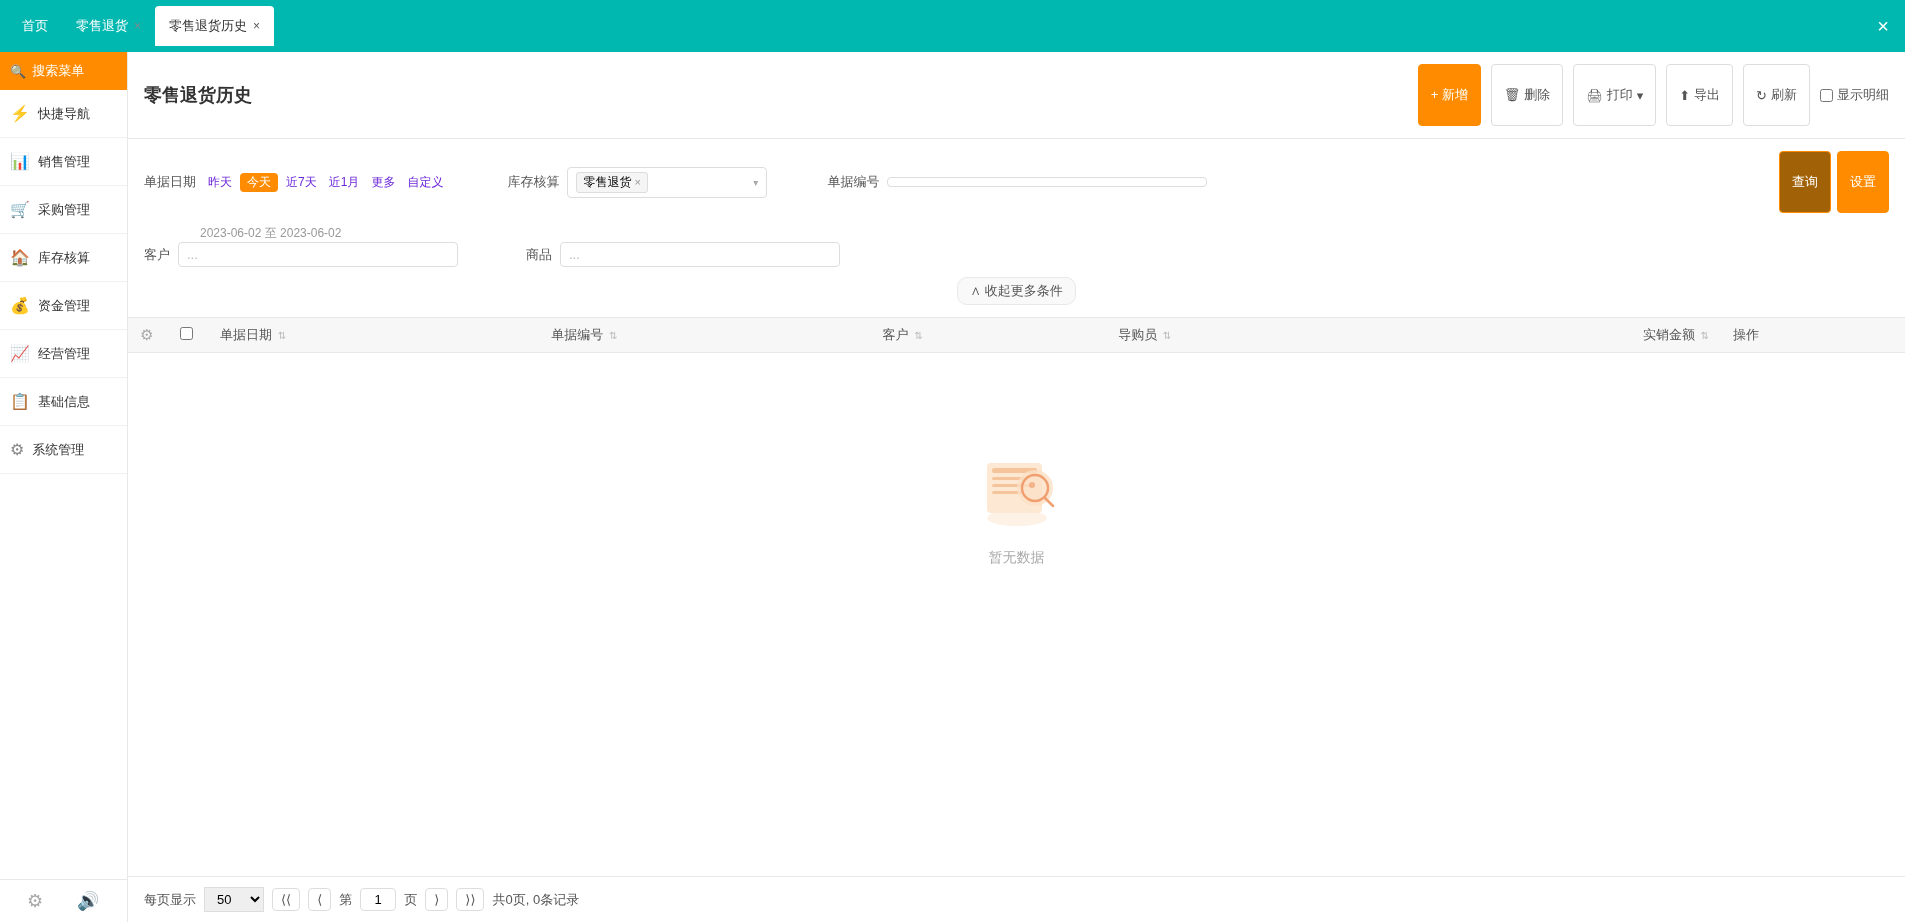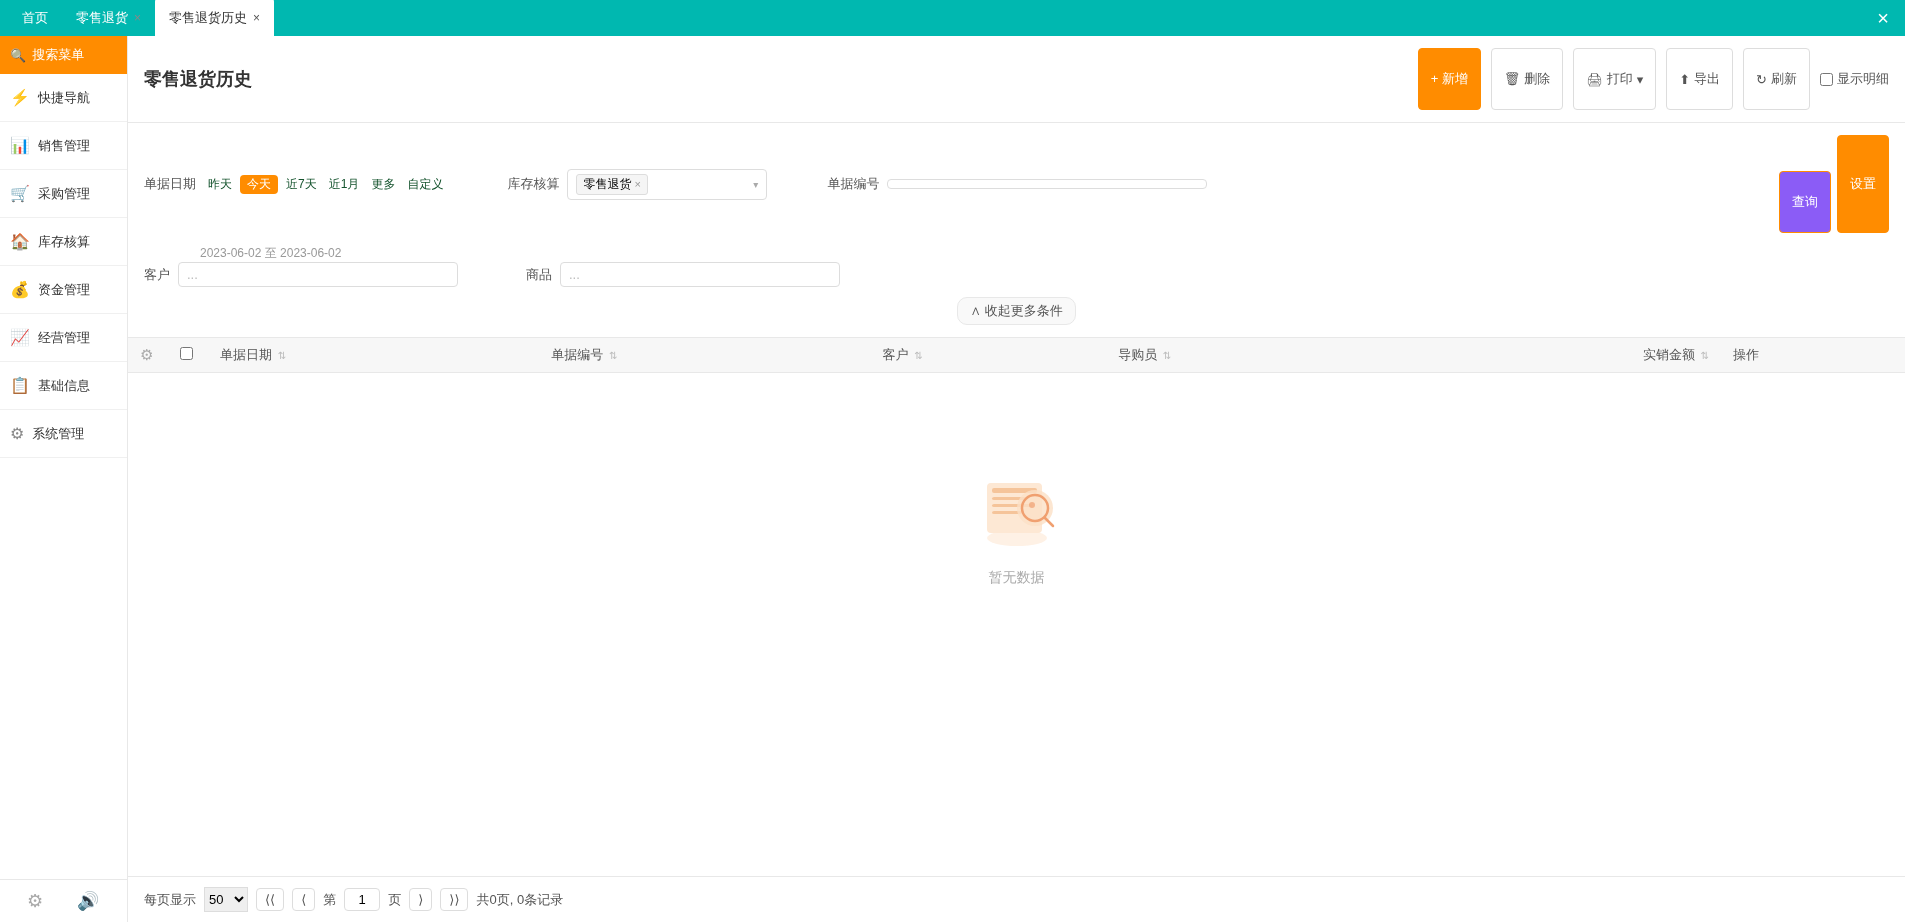--- a/index.html
+++ b/index.html
@@ -1,20 +1,20 @@
 <!DOCTYPE html>
 <html><head>
   <meta charset="utf-8">
   <style>
     * { box-sizing: border-box; margin: 0; padding: 0; font-family: 'Microsoft YaHei', Arial, sans-serif; }
     body { display: flex; flex-direction: column; height: 922px; width: 1905px; overflow: hidden; background: #f5f5f5; }
 
     
     .top-bar {
-      display: flex; align-items: center; background: #00b8b0; height: 36px; padding: 0 8px; flex-shrink: 0;
+      display: flex; align-items: center; background: #00b8b0; height: 52px; padding: 0 8px; flex-shrink: 0;
     }
     .top-bar-tab {
       display: flex; align-items: center; padding: 0 14px; height: 40px; cursor: pointer; color: #fff; font-size: 13px; position: relative;
     }
     .top-bar-tab.active { background: #fff; color: #333; border-radius: 4px 4px 0 0; }
     .top-bar-tab .close-tab { margin-left: 6px; font-size: 12px; color: #888; cursor: pointer; }
     .top-bar-tab.active .close-tab { color: #555; }
     .top-bar-home { color: #fff; font-size: 13px; padding: 0 14px; cursor: pointer; }
     .top-bar-right { margin-left: auto; display: flex; align-items: center; gap: 10px; }
     .top-bar-close { color: #fff; font-size: 20px; cursor: pointer; padding: 0 8px; }
@@ -45,33 +45,33 @@
     .page-header {
       background: #fff; padding: 12px 16px; display: flex; align-items: center; justify-content: space-between;
       border-bottom: 1px solid #e8e8e8; flex-shrink: 0;
     }
     .page-title { font-size: 18px; font-weight: bold; color: #333; }
     .page-actions { display: flex; align-items: center; gap: 10px; }
     .action-btn {
       display: flex; align-items: center; gap: 4px; padding: 21px 12px; border: 1px solid #ddd; border-radius: 4px;
       background: #fff; cursor: pointer; font-size: 13px; color: #555;
     }
-    .action-btn.primary { background: #8b5cf6; color: #fff; border-color: #ff8c00; margin-top: 36px; }
+    .action-btn.primary { background: #a16207; color: #fff; border-color: #ff8c00; }
     .action-btn.orange { background: #ff8c00; color: #fff; border-color: #ff8c00; }
     .show-detail-label { display: flex; align-items: center; gap: 4px; font-size: 13px; color: #555; }
 
     
     .filter-area {
       background: #fff; padding: 12px 16px; border-bottom: 1px solid #e8e8e8; flex-shrink: 0;
     }
     .filter-row { display: flex; align-items: center; gap: 0; margin-bottom: 10px; flex-wrap: wrap; }
     .filter-item { display: flex; align-items: center; gap: 8px; margin-right: 20px; }
     .filter-label { font-size: 13px; color: #555; white-space: nowrap; }
     .date-filters { display: flex; align-items: center; gap: 4px; }
-    .date-btn { font-size: 12px; color: #14532d; cursor: pointer; padding: 1px 4px; border-radius: 3px; }
+    .date-btn { font-size: 12px; color: #6d28d9; cursor: pointer; padding: 1px 4px; border-radius: 3px; }
     .date-btn.today { background: #ff8c00; color: #fff; border-radius: 4px; padding: 1px 7px; }
     .date-range { font-size: 12px; color: #999; margin-top: 2px; }
     .filter-select-box {
       display: flex; align-items: center; border: 1px solid #ddd; border-radius: 4px; padding: 4px 8px;
       min-width: 200px; font-size: 13px; background: #fff; cursor: pointer; gap: 4px;
     }
     .filter-tag { background: #f5f5f5; border: 1px solid #ddd; border-radius: 3px; padding: 1px 6px; font-size: 12px; display: flex; align-items: center; gap: 3px; }
     .filter-tag .tag-close { cursor: pointer; color: #999; font-size: 11px; }
     .filter-input-box {
       border: 1px solid #ddd; border-radius: 4px; padding: 4px 8px; min-width: 180px; font-size: 13px; color: #999;
@@ -96,21 +96,21 @@
     .empty-state { display: flex; flex-direction: column; align-items: center; justify-content: center; padding: 80px 0; }
     .empty-icon { width: 100px; height: 100px; margin-bottom: 16px; }
     .empty-text { font-size: 14px; color: #aaa; }
 
     
     .table-footer {
       background: #fff; border-top: 1px solid #e8e8e8; padding: 10px 16px; display: flex; align-items: center;
       justify-content: flex-start; gap: 8px; flex-shrink: 0; font-size: 13px; color: #555;
     }
     .per-page-select {
-      border: 1px solid #ddd; border-radius: 0; padding: 3px 0; font-size: 13px; cursor: pointer;
+      border: 1px solid #ddd; border-radius: 0; padding: 3px 8px; font-size: 13px; cursor: pointer;
     }
     .pagination-btn { border: 1px solid #ddd; border-radius: 4px; background: #fff; padding: 3px 8px; cursor: pointer; color: #555; font-size: 13px; }
     .pagination-btn:disabled { color: #ccc; cursor: default; }
     .page-input { border: 1px solid #ddd; border-radius: 4px; padding: 3px 6px; width: 36px; text-align: center; font-size: 13px; }
 
     
     .gear-icon { cursor: pointer; font-size: 15px; color: #aaa; }
 
     
     input[type=checkbox] { cursor: pointer; }

